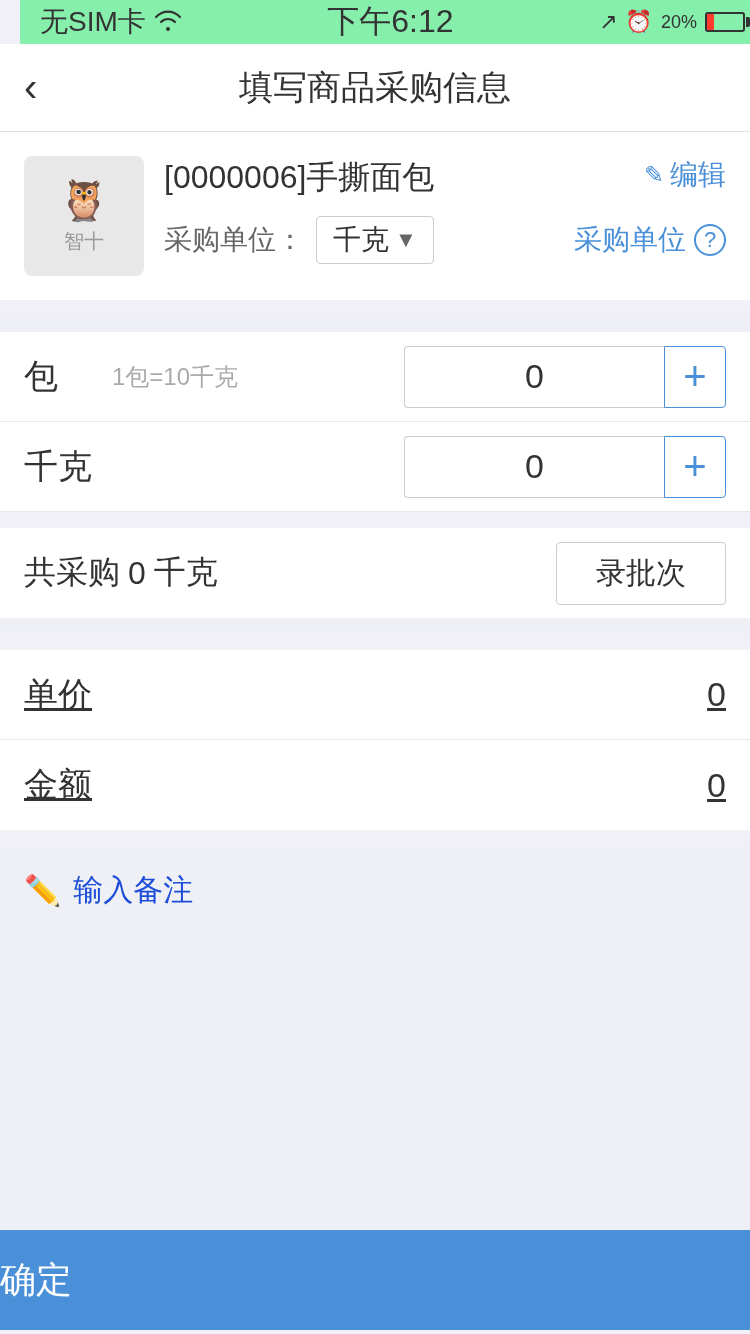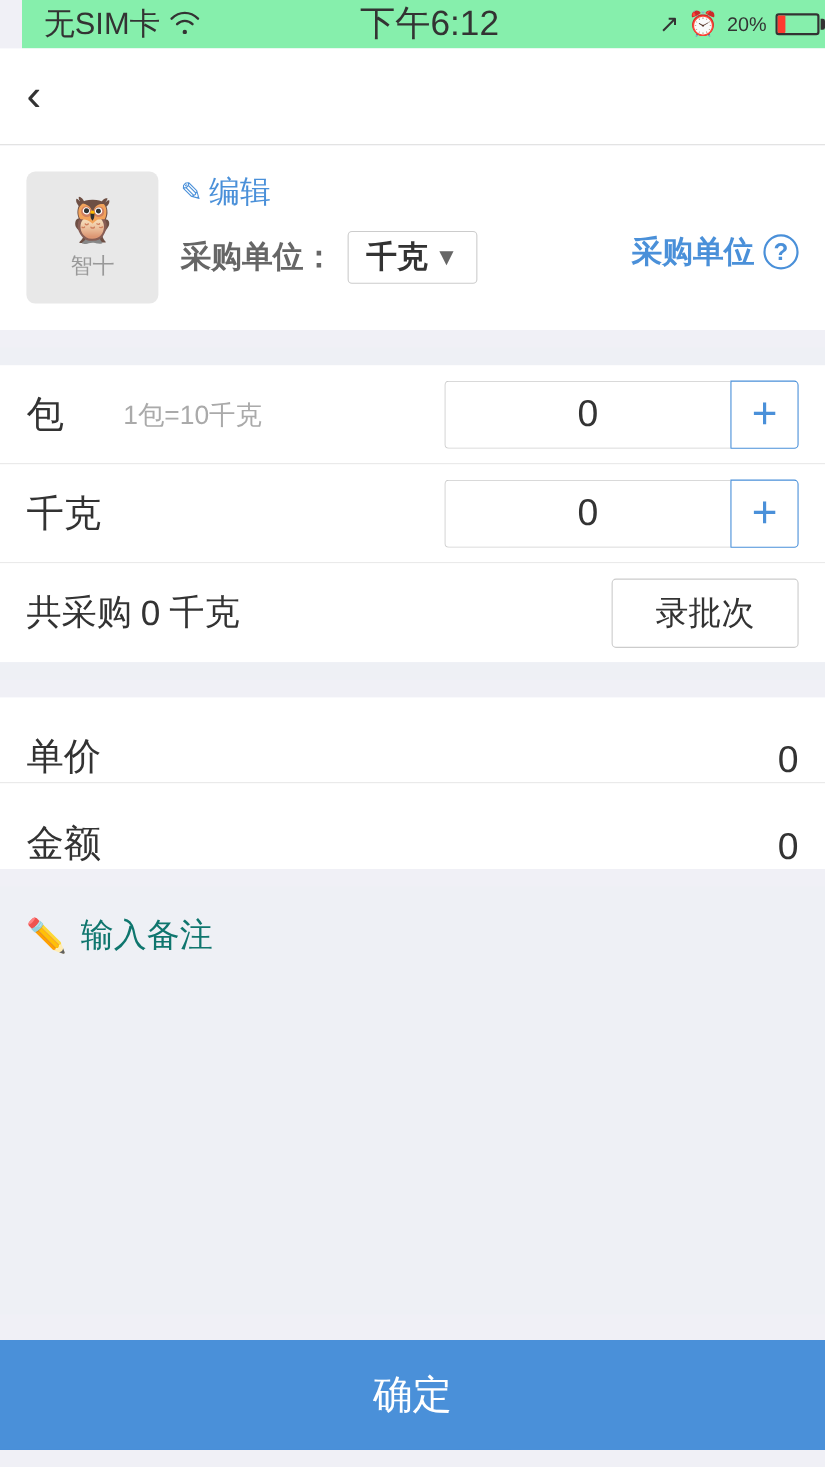--- a/index.html
+++ b/index.html
@@ -115,23 +115,22 @@
     .edit-btn {
       display: flex;
       align-items: center;
       gap: 6px;
       color: #4a90d9;
       font-size: 28px;
       cursor: pointer;
     }
     .product-meta {
       display: flex;
-      align-items: flex-start;
+      align-items: center;
       justify-content: space-between;
-      font-weight: bold;
     }
     .unit-row {
       display: flex;
       align-items: center;
       gap: 12px;
       font-size: 28px;
       color: #666;
     }
     .unit-dropdown {
       border: 1px solid #ccc;
@@ -221,21 +220,21 @@
       font-size: 40px;
       display: flex;
       align-items: center;
       justify-content: center;
       cursor: pointer;
     }
 
     
     .summary-section {
       background: #d946ef;
-      margin-top: 0;
+      margin-top: 16px;
     }
     .summary-row {
       display: flex;
       align-items: center;
       justify-content: space-between;
       padding: 0 24px;
       height: 90px;
       background: #fff;
     }
     .record-btn {
@@ -248,25 +247,26 @@
       cursor: pointer;
     }
 
     
     .detail-section {
       background: #fff;
       margin-top: 16px;
     }
     .detail-row {
       display: flex;
-      align-items: flex-end;
+      align-items: center;
       justify-content: space-between;
       padding: 0 24px;
-      height: 78px;
+      height: 90px;
       border-bottom: 1px solid #e8e8e8;
+      text-decoration: underline;
     }
     .detail-label {
       font-size: 34px;
       color: #333;
     }
     .detail-value {
       font-size: 34px;
       color: #333;
     }
 
@@ -279,41 +279,41 @@
       align-items: center;
       gap: 12px;
       min-height: 80px;
     }
     .note-icon {
       color: #aaa;
       font-size: 30px;
     }
     .note-placeholder {
       font-size: 30px;
-      color: #0f766e;
+      color: #1d4ed8;
     }
 
     
     .content-area {
       flex: 1;
       background: #eef0f5;
       min-height: 300px;
     }
 
     
     .confirm-btn-wrap {
       position: fixed;
-      bottom: 16px;
+      bottom: 4px;
       left: 0;
       width: 750px;
       height: 100px;
       background: #4a90d9;
       display: flex;
       align-items: center;
-      justify-content: center;
+      justify-content: flex-start;
       cursor: pointer;
     }
     .confirm-btn-label {
       font-size: 36px;
       color: #fff;
       font-weight: 500;
     }
   </style>
 </head>
 <body>
@@ -338,29 +338,31 @@
       <div class="battery-body">
         <div class="battery-fill"></div>
       </div>
       <div class="battery-cap"></div>
     </div>
   </div>
 </div>
 
 <div class="nav-bar">
   <span class="nav-back">‹</span>
+  <span class="nav-title">填写商品采购信息</span>
 </div>
 
 <div class="product-card">
   <div class="product-thumb">
     <span class="owl-icon">🦉</span>
     <span class="thumb-label">智十</span>
   </div>
   <div class="product-info">
     <div class="product-header">
+      <span class="product-name">[0000006]手撕面包</span>
       <span class="edit-btn">
         <span style="font-size:24px;">✎</span>
         <span>编辑</span>
       </span>
     </div>
     <div class="product-meta">
       <div class="unit-row">
         <span>采购单位：</span>
         <div class="unit-dropdown">
           <span>千克</span>

